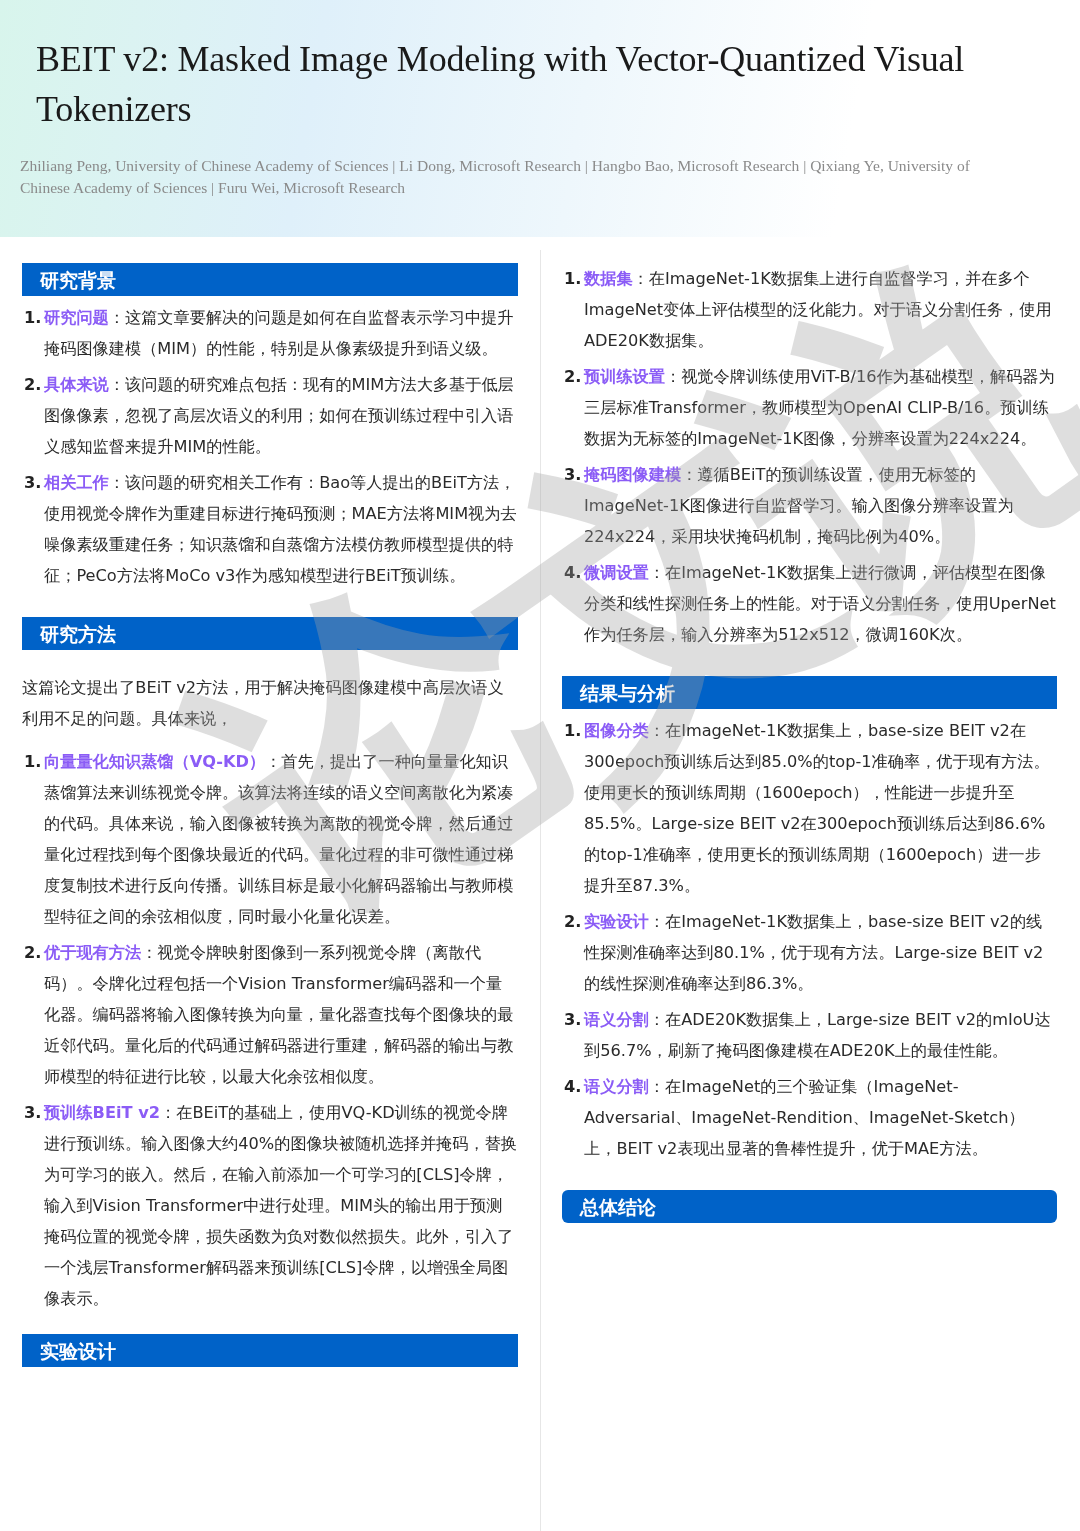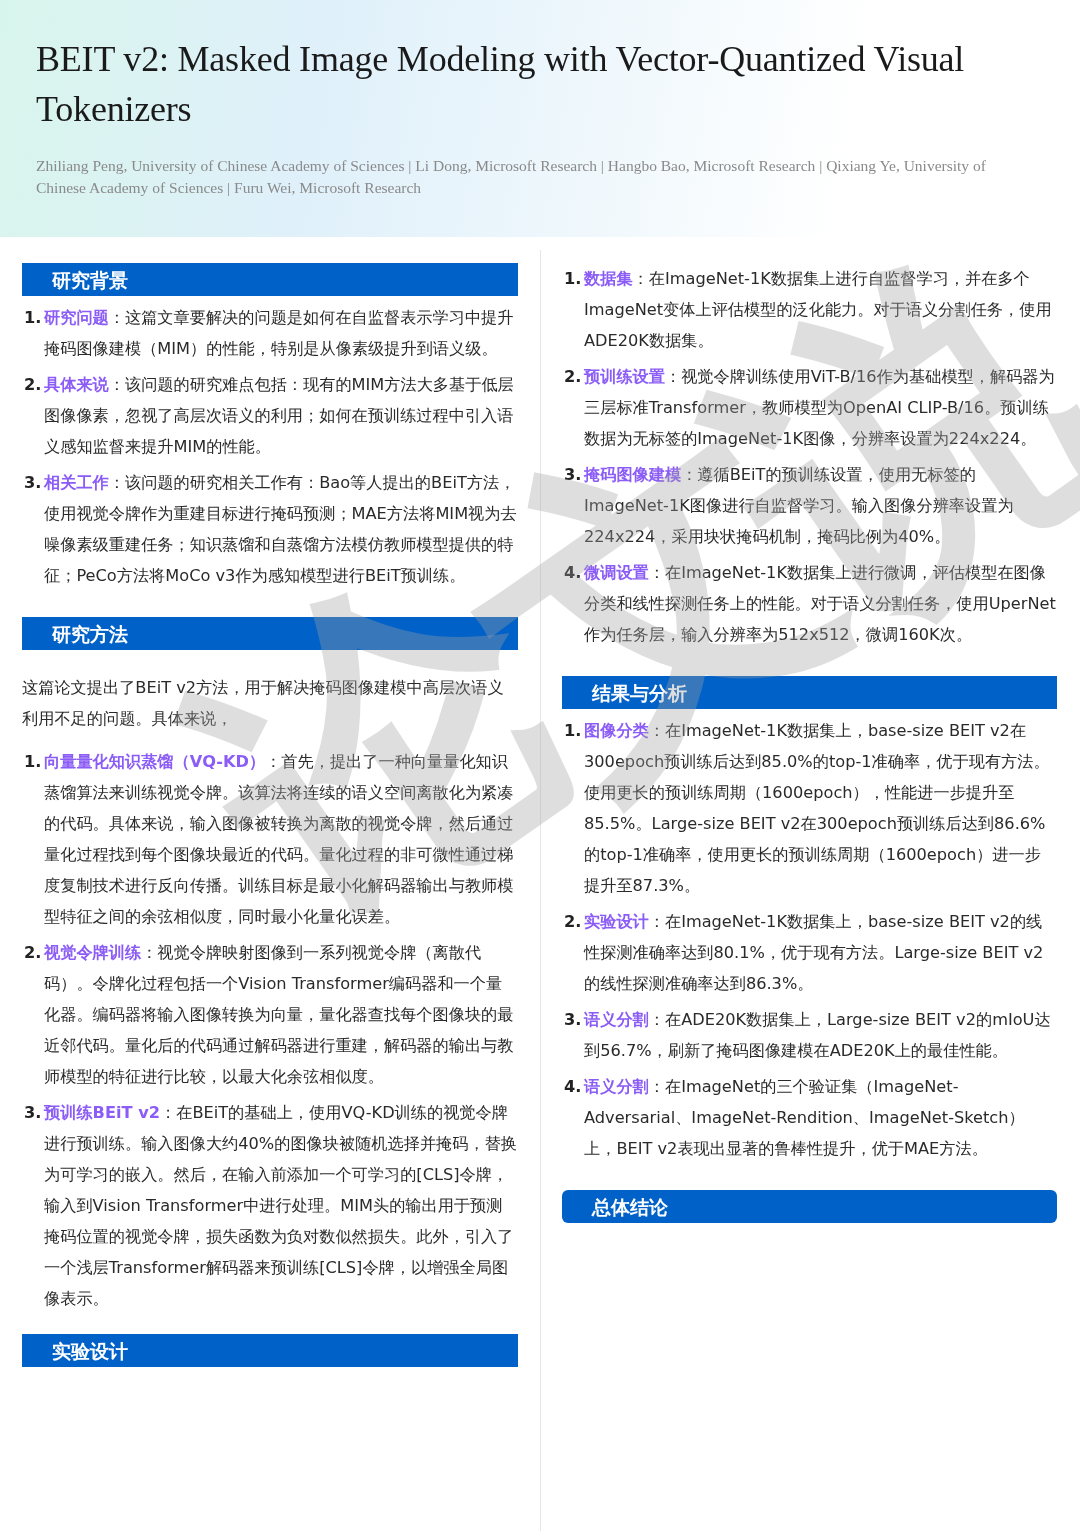--- a/index.html
+++ b/index.html
@@ -13,33 +13,33 @@
     position: absolute; left: 0; top: 0; width: 1052px; height: 237px;
     background: linear-gradient(100deg, #d8f5ec 0%, #dff0fa 30%, #eef7fc 55%, #ffffff 80%);
   }
   .hero h1 {
     position: absolute; left: 36px; top: 34px; width: 1000px; margin: 0;
     font-family: "Liberation Serif", "DejaVu Serif", serif;
     font-weight: normal; font-size: 36px; line-height: 50px; color: #1a1a1a;
     letter-spacing: -0.2px;
   }
   .hero .authors {
-    position: absolute; left: 36px; top: 155px; width: 1000px;
+    position: absolute; left: 20px; top: 155px; width: 1000px;
     font-family: "Liberation Serif", "DejaVu Serif", serif;
     font-size: 15.5px; line-height: 22px; color: #8a8a8a;
   }
   .divider {
     position: absolute; left: 540px; top: 250px; width: 1px; height: 1281px; background: #e6e6e6;
   }
   .col { position: absolute; }
   .col-left { left: 22px; top: 263px; width: 496px; }
   .col-right { left: 562px; top: 263px; width: 495px; }
   .sec-head {
     background: #0062c8; height: 33px; color: #fff; font-weight: bold;
-    font-size: 19px; line-height: 34px; padding-left: 30px; box-sizing: border-box;
+    font-size: 19px; line-height: 34px; padding-left: 18px; box-sizing: border-box;
   }
   .list { margin: 0; padding: 0; list-style: none; }
   .list li {
     position: relative; padding-left: 22px; font-size: 16.2px; line-height: 31px;
     margin-bottom: 5px; color: #2a2a2a;
   }
   .list li .num { position: absolute; left: 2px; top: 0; font-weight: bold; color: #222; }
   .list li .term { font-weight: bold; color: #8b5cf6; }
   .para { font-size: 16.2px; line-height: 31px; color: #2a2a2a; margin: 0; }
   .watermark {
@@ -66,21 +66,21 @@
   <ol class="list" style="margin-top:6px;">
     <li><span class="num">1.</span><span class="term">研究问题</span><span>：这篇文章要解决的问题是如何在自监督表示学习中提升掩码图像建模（MIM）的性能，特别是从像素级提升到语义级。</span></li>
     <li><span class="num">2.</span><span class="term">具体来说</span><span>：该问题的研究难点包括：现有的MIM方法大多基于低层图像像素，忽视了高层次语义的利用；如何在预训练过程中引入语义感知监督来提升MIM的性能。</span></li>
     <li><span class="num">3.</span><span class="term">相关工作</span><span>：该问题的研究相关工作有：Bao等人提出的BEiT方法，使用视觉令牌作为重建目标进行掩码预测；MAE方法将MIM视为去噪像素级重建任务；知识蒸馏和自蒸馏方法模仿教师模型提供的特征；PeCo方法将MoCo v3作为感知模型进行BEiT预训练。</span></li>
   </ol>
 
   <div class="sec-head" style="margin-top:26px;">研究方法</div>
   <p class="para" style="margin-top:22px; margin-bottom:12px;">这篇论文提出了BEiT v2方法，用于解决掩码图像建模中高层次语义利用不足的问题。具体来说，</p>
   <ol class="list">
     <li><span class="num">1.</span><span class="term">向量量化知识蒸馏（VQ-KD）</span><span>：首先，提出了一种向量量化知识蒸馏算法来训练视觉令牌。该算法将连续的语义空间离散化为紧凑的代码。具体来说，输入图像被转换为离散的视觉令牌，然后通过量化过程找到每个图像块最近的代码。量化过程的非可微性通过梯度复制技术进行反向传播。训练目标是最小化解码器输出与教师模型特征之间的余弦相似度，同时最小化量化误差。</span></li>
-    <li><span class="num">2.</span><span class="term">视觉令牌训练</span><span>：视觉令牌映射图像到一系列视觉令牌（离散代码）。令牌化过程包括一个Vision Transformer编码器和一个量化器。编码器将输入图像转换为向量，量化器查找每个图像块的最近邻代码。量化后的代码通过解码器进行重建，解码器的输出与教师模型的特征进行比较，以最大化余弦相似度。</span></li>
+    <li><span class="num">2.</span><span class="term">优于现有方法</span><span>：视觉令牌映射图像到一系列视觉令牌（离散代码）。令牌化过程包括一个Vision Transformer编码器和一个量化器。编码器将输入图像转换为向量，量化器查找每个图像块的最近邻代码。量化后的代码通过解码器进行重建，解码器的输出与教师模型的特征进行比较，以最大化余弦相似度。</span></li>
     <li><span class="num">3.</span><span class="term">预训练BEiT v2</span><span>：在BEiT的基础上，使用VQ-KD训练的视觉令牌进行预训练。输入图像大约40%的图像块被随机选择并掩码，替换为可学习的嵌入。然后，在输入前添加一个可学习的[CLS]令牌，输入到Vision Transformer中进行处理。MIM头的输出用于预测掩码位置的视觉令牌，损失函数为负对数似然损失。此外，引入了一个浅层Transformer解码器来预训练[CLS]令牌，以增强全局图像表示。</span></li>
   </ol>
 
   <div class="sec-head" style="margin-top:20px;">实验设计</div>
 </div>
 
 <div class="col col-right">
   <ol class="list">
     <li><span class="num">1.</span><span class="term">数据集</span><span>：在ImageNet-1K数据集上进行自监督学习，并在多个ImageNet变体上评估模型的泛化能力。对于语义分割任务，使用ADE20K数据集。</span></li>
     <li><span class="num">2.</span><span class="term">预训练设置</span><span>：视觉令牌训练使用ViT-B/16作为基础模型，解码器为三层标准Transformer，教师模型为OpenAI CLIP-B/16。预训练数据为无标签的ImageNet-1K图像，分辨率设置为224x224。</span></li>

